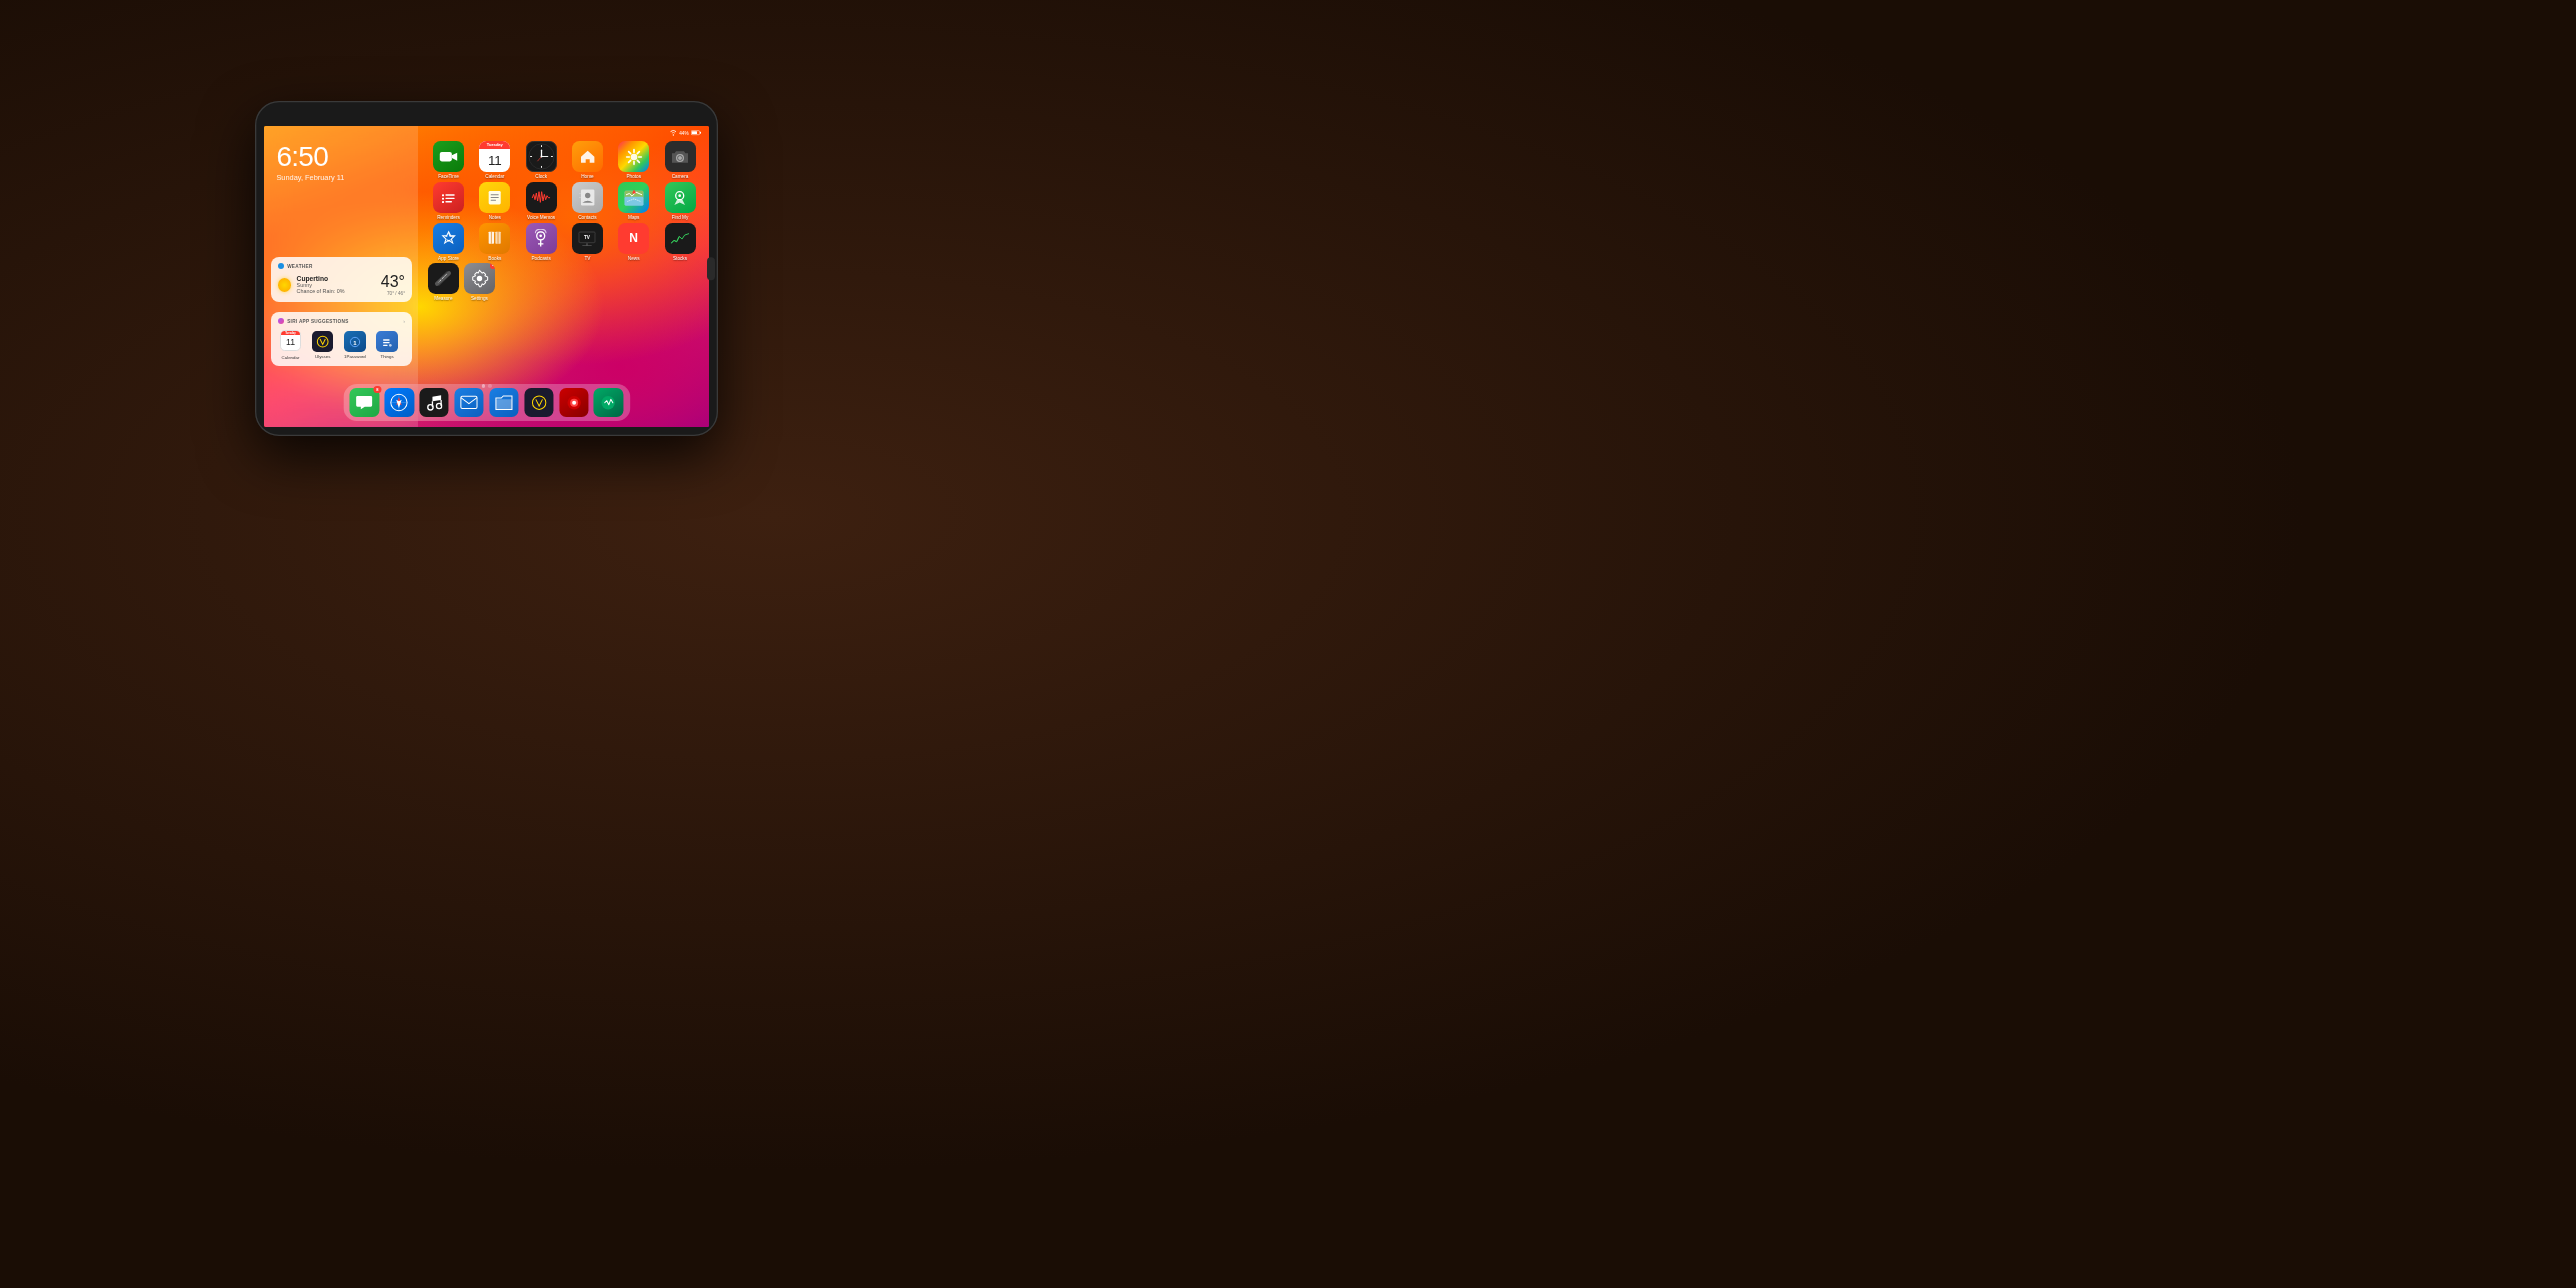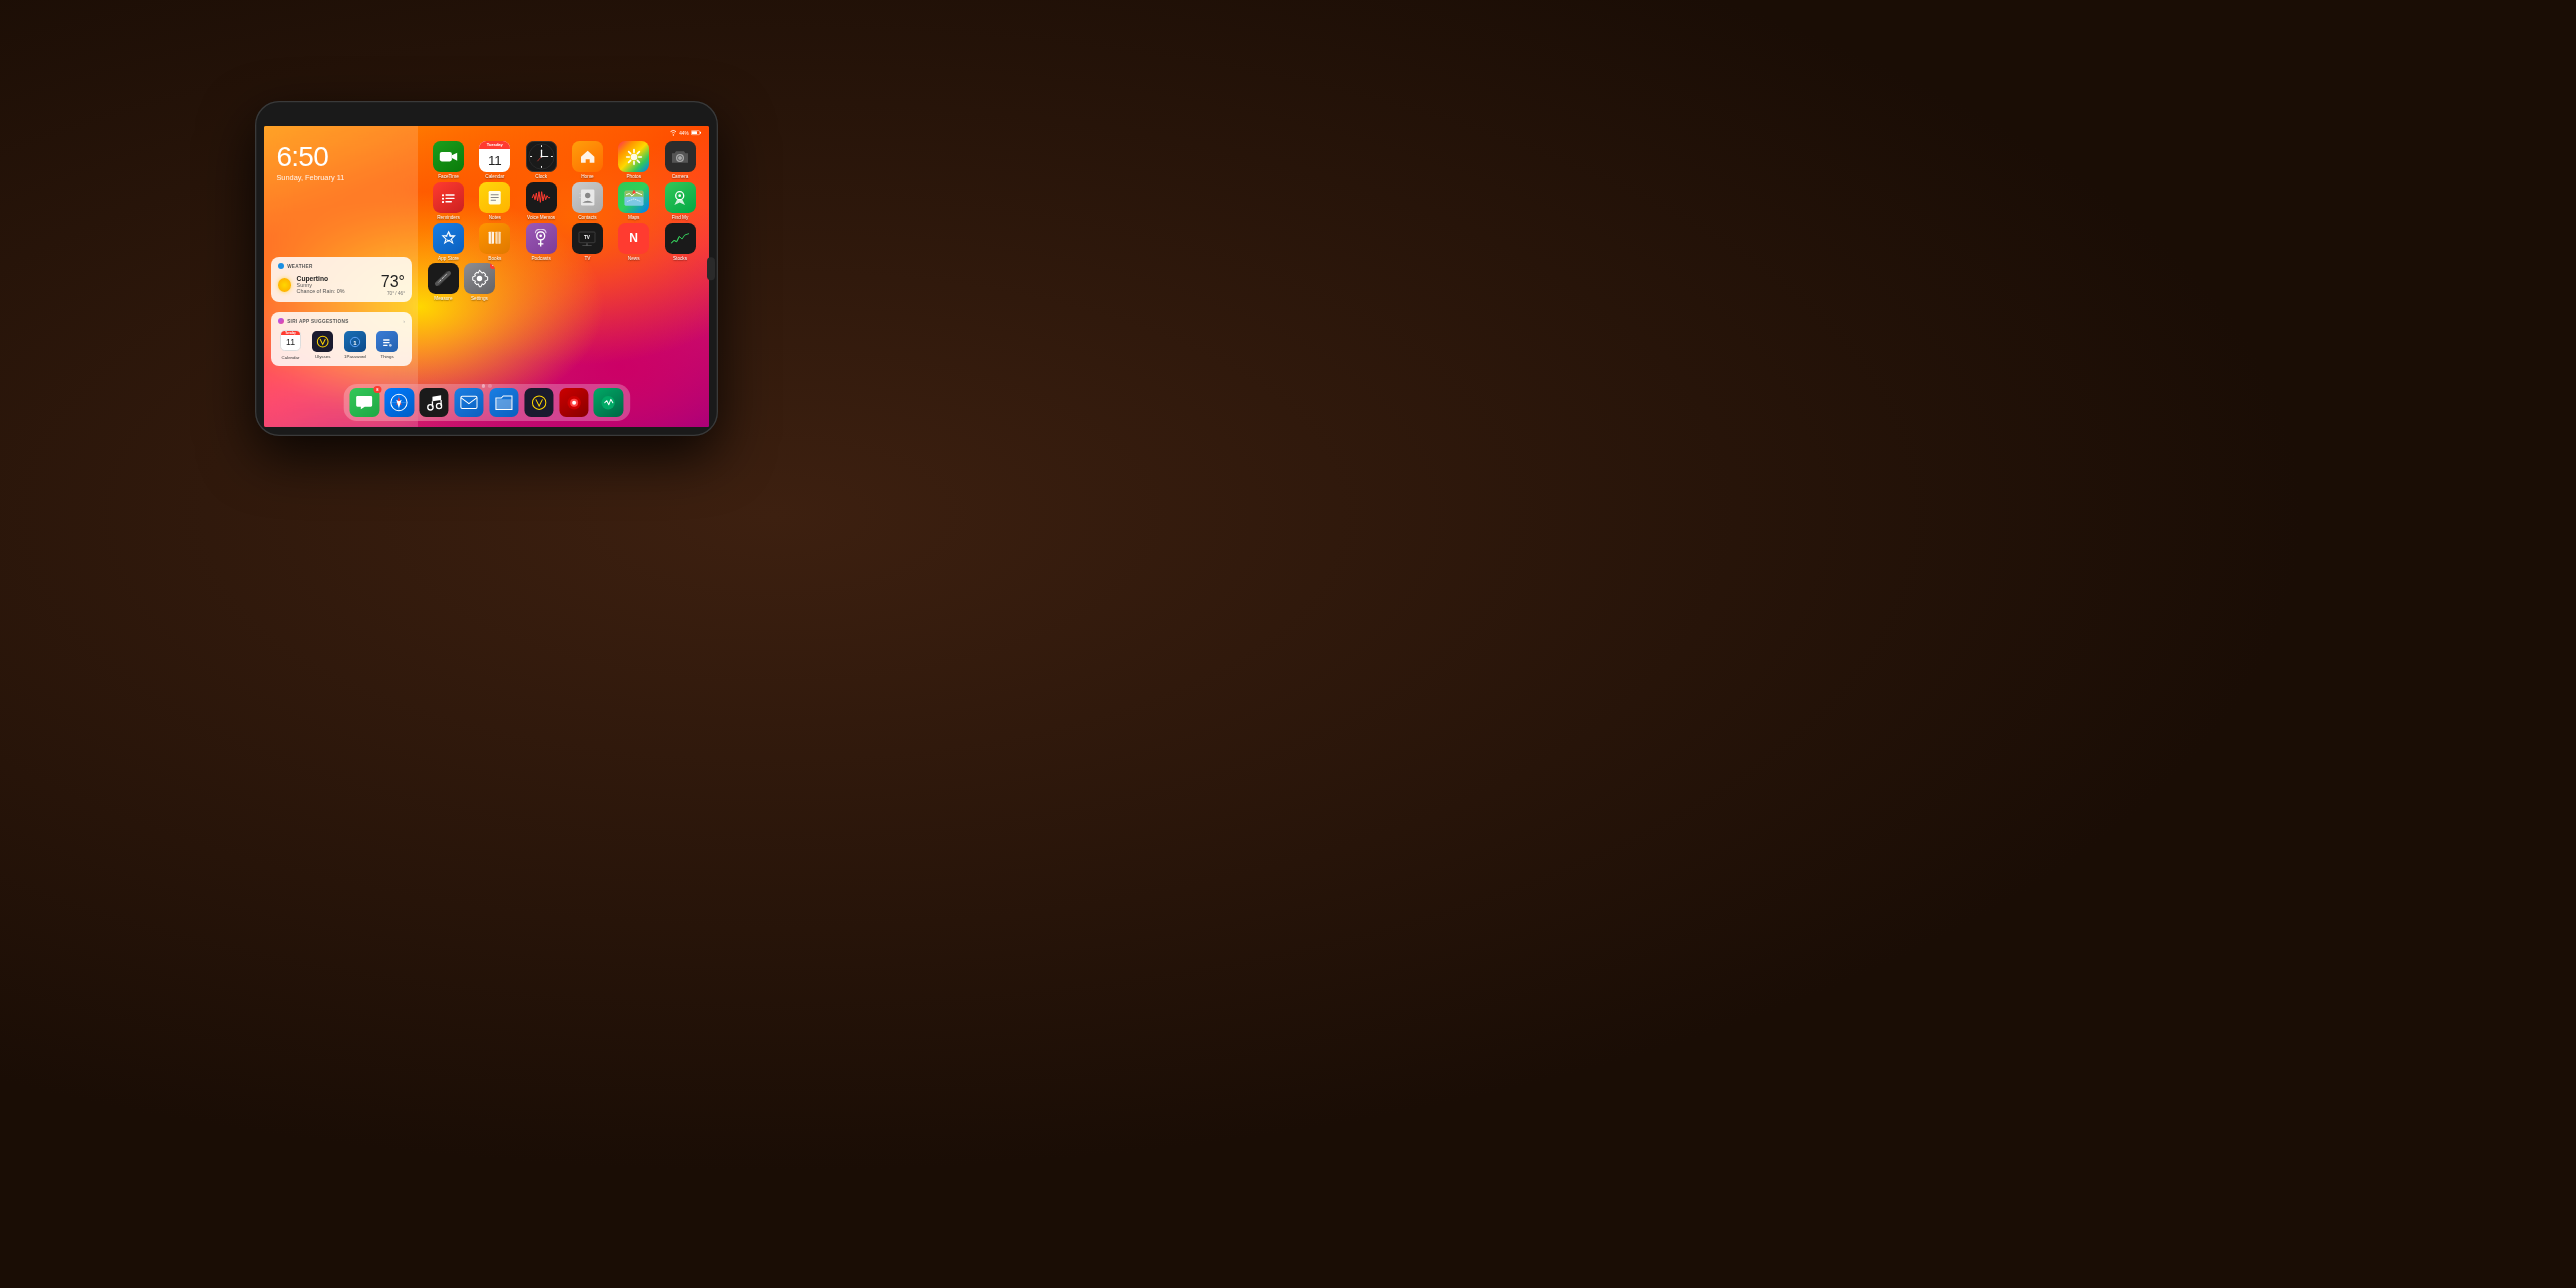--- a/index.html
+++ b/index.html
@@ -551,21 +551,21 @@
         <div class="weather-body">
           <div class="weather-left">
             <div class="sun-icon"></div>
             <div class="weather-info">
               <div class="city">Cupertino</div>
               <div class="condition">Sunny</div>
               <div class="condition">Chance of Rain: 0%</div>
             </div>
           </div>
           <div style="text-align:right;">
-            <div class="weather-temp">73°</div>
+            <div class="weather-temp">43°</div>
             <div class="weather-range">70° / 46°</div>
           </div>
         </div>
       </div>
 
       <div class="siri-suggestions">
         <div class="siri-header">
           <div class="siri-header-left">
             <div class="siri-icon"></div>
             <span class="siri-label">SIRI APP SUGGESTIONS</span>

